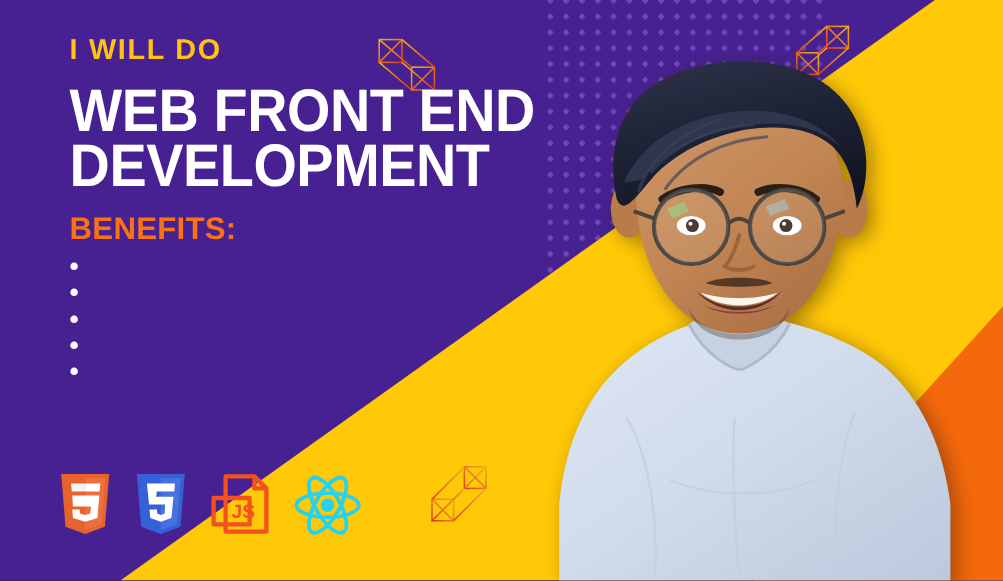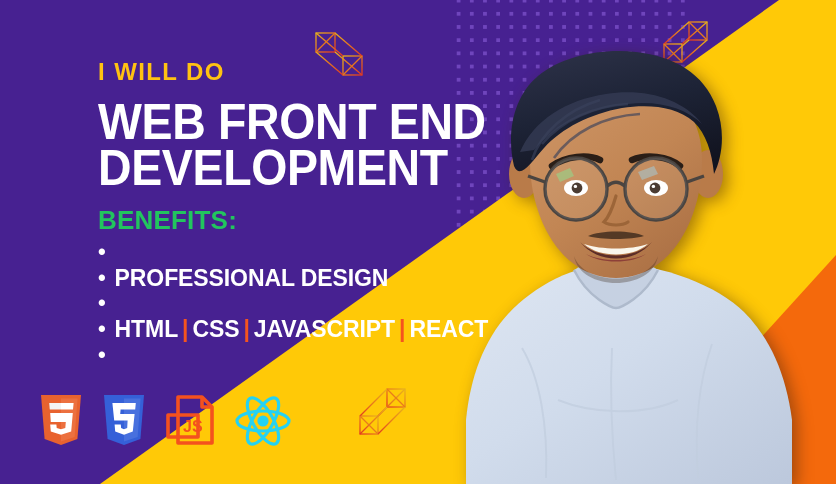--- a/index.html
+++ b/index.html
@@ -51,24 +51,23 @@
   .portrait {
     position: absolute;
     left: 462px; top: 48px;
     width: 374px; height: 436px;
     filter: drop-shadow(5px 4px 8px rgba(60,30,10,0.45));
   }
 
   
   .textcol {
     position: absolute;
-    left: 58px; top: 60px;
+    left: 58px; top: 30px;
     width: 420px;
     z-index: 6;
-    margin-left: 40px;
   }
   .eyebrow {
     color: #FFC212;
     font-size: 24px;
     font-weight: 700;
     letter-spacing: 1.4px;
     line-height: 1;
     margin-bottom: 15px;
   }
   .headline {
@@ -76,21 +75,21 @@
     font-size: 50px;
     font-weight: 700;
     line-height: 0.92;
     letter-spacing: -0.4px;
     transform: scaleX(0.93);
     transform-origin: left center;
     margin: 0 0 16px 0;
     white-space: pre-line;
   }
   .benefits-label {
-    color: #22c55e;
+    color: #f97316;
     font-size: 26px;
     font-weight: 700;
     letter-spacing: 0.2px;
     line-height: 1;
     margin-bottom: 9px;
   }
   ul.benefits {
     list-style: none;
     margin: 0;
     padding: 0;
@@ -114,21 +113,21 @@
     top: -1px;
   }
   .sep {
     color: #F5541E;
     padding: 0 4px;
   }
 
   
   .logorow {
     position: absolute;
-    left: 38px; top: 393px;
+    left: 48px; top: 393px;
     display: flex;
     align-items: center;
     gap: 17px;
     z-index: 6;
   }
   .logorow .logo { display: block; }
 </style>
 </head>
 <body>
 
@@ -307,28 +306,26 @@
     <div class="eyebrow">I WILL DO</div>
     <div class="headline">WEB FRONT END
 DEVELOPMENT</div>
     <div class="benefits-label">BENEFITS:</div>
     <ul class="benefits">
         <li>
           <span class="bullet">•</span>
         </li>
         <li>
           <span class="bullet">•</span>
-          <span><span>PROFESSIONAL DESIGN</span></span>
-        </li>
-        <li>
-          <span class="bullet">•</span>
-        </li>
-        <li>
-          <span class="bullet">•</span>
-          <span><span>HTML</span><span class="sep">|</span><span>CSS</span><span class="sep">|</span><span>JAVASCRIPT</span><span class="sep">|</span><span>REACT</span></span>
+        </li>
+        <li>
+          <span class="bullet">•</span>
+        </li>
+        <li>
+          <span class="bullet">•</span>
         </li>
         <li>
           <span class="bullet">•</span>
         </li>
       </ul>
   </div>
 
   <div class="logorow">
 
     <svg class="logo" width="46" height="56" viewBox="0 0 46 56">

